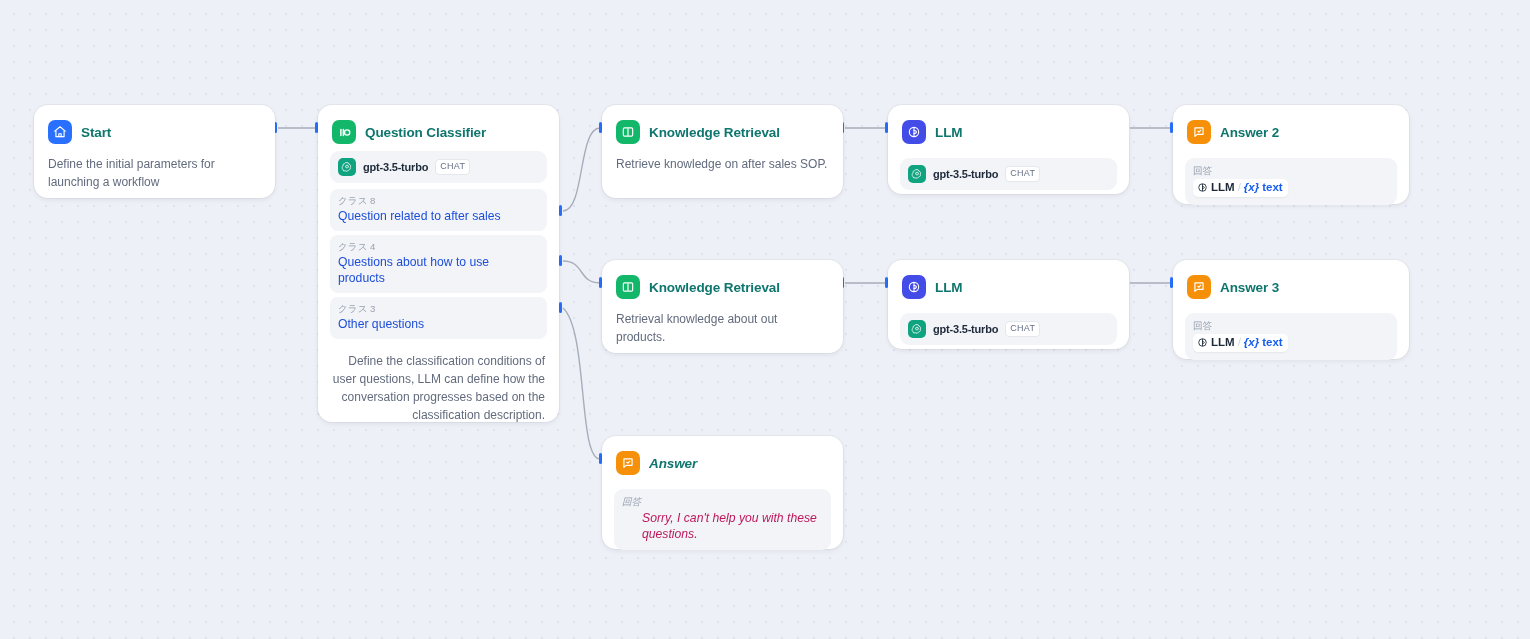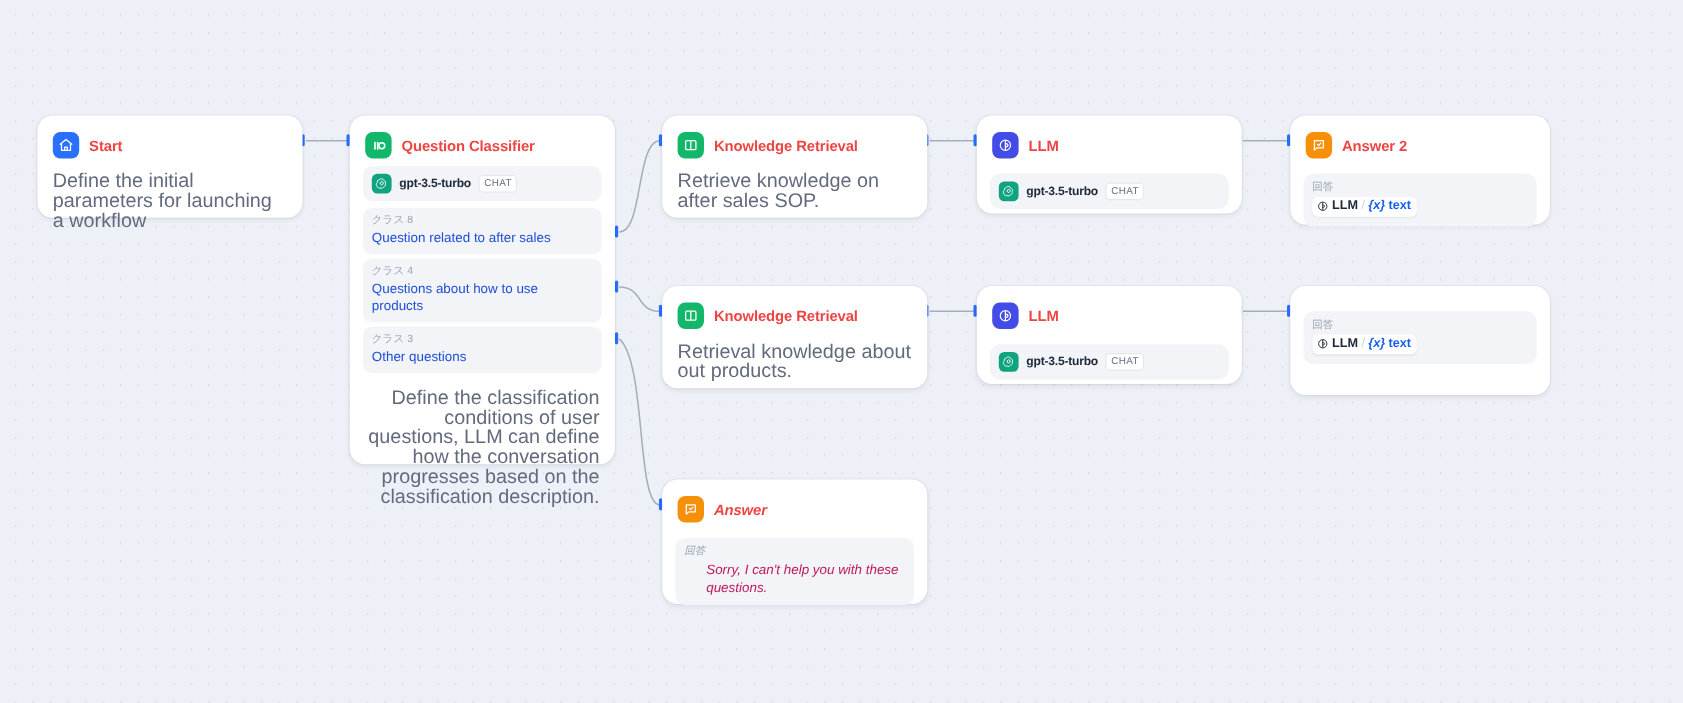--- a/index.html
+++ b/index.html
@@ -43,26 +43,26 @@
   .node-head {
     display: flex;
     align-items: center;
     gap: 9px;
     height: 26px;
     margin: 4px 0 2px 2px;
   }
   .node-title {
     font-size: 13.5px;
     font-weight: bold;
-    color: #ef4444;
+    color: #0f766e;
     letter-spacing: -0.1px;
     white-space: nowrap;
   }
   .node-desc {
-    font-size: 18px;
+    font-size: 12px;
     line-height: 18px;
     color: #5f6ب77;
     color: #626b7d;
     margin: 10px 2px 0 2px;
   }
 
   
   .nicon {
     width: 24px; height: 24px;
     border-radius: 7px;
@@ -367,20 +367,29 @@
         </svg>
         <span class="vp-node">LLM</span>
         <span class="vp-sep">/</span>
         <span class="vp-x">{x}</span>
         <span class="vp-var">text</span>
       </span>
     </div>
   </div>
 
   <div class="node" style="left:1173px; top:260px; width:236px; height:99px;">
+    <div class="node-head">
+      <span class="nicon ic-orange">
+        <svg width="14" height="14" viewBox="0 0 24 24" fill="none" stroke="#ffffff" stroke-width="2" stroke-linecap="round" stroke-linejoin="round">
+          <path d="M5 5h14v11H9l-4 3.5z"></path>
+          <path d="M9.8 10.6l1.9 1.9 3.3-3.6" stroke-width="1.8"></path>
+        </svg>
+      </span>
+      <span class="node-title">Answer 3</span>
+    </div>
     <div class="answer-box" style="margin-top:13px;">
       <div class="answer-label">回答</div>
       <span class="var-pill">
         <svg width="11" height="11" viewBox="0 0 24 24" fill="none" stroke="#1d2939" stroke-width="1.9">
           <circle cx="12" cy="12" r="8.2"></circle>
           <path d="M12 5.2v13.6" stroke-linecap="round"></path>
           <path d="M12 9.6c2.3 0 3.8 1 3.8 2.4s-1.5 2.4-3.8 2.4" stroke-linecap="round"></path>
         </svg>
         <span class="vp-node">LLM</span>
         <span class="vp-sep">/</span>

